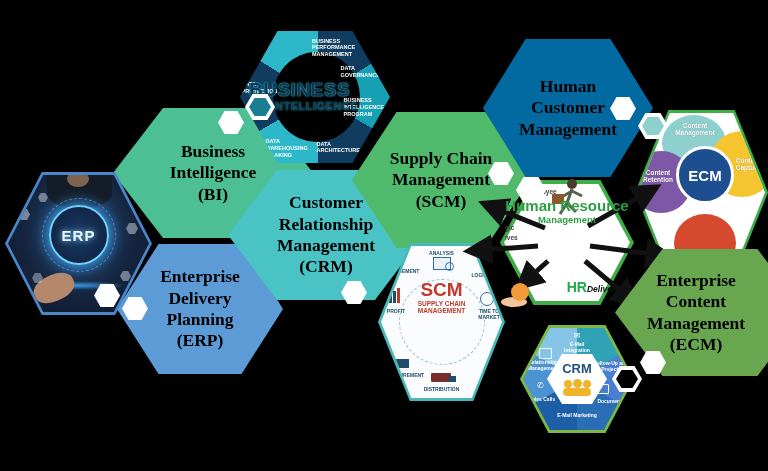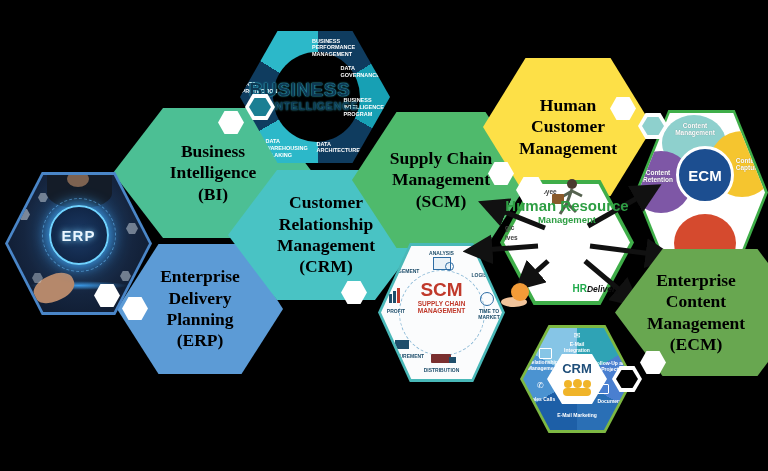--- a/index.html
+++ b/index.html
@@ -79,21 +79,21 @@
     <div class="bi-seg" style="left:48%;top:5%;width:42%;">BUSINESS PERFORMANCE MANAGEMENT</div>
     <div class="bi-seg" style="left:67%;top:26%;width:30%;">DATA GOVERNANCE</div>
     <div class="bi-seg" style="left:69%;top:50%;width:29%;">BUSINESS INTELLIGENCE PROGRAM</div>
     <div class="bi-seg" style="left:51%;top:83%;width:30%;">DATA ARCHITECTURE</div>
     <div class="bi-seg" style="left:17%;top:81%;width:30%;">DATA WAREHOUSING &amp; LAKING</div>
     <div class="bi-seg" style="left:1%;top:38%;width:20%;">DATA PROTECTION</div>
     <div class="bi-title1">BUSINESS</div>
     <div class="bi-title2">INTELLIGENCE</div>
   </div>
 
-  <div class="hex label-hex" style="left:483px;top:58px;width:170px;height:138px;background:#fde047;z-index:4">
+  <div class="hex label-hex" style="left:483px;top:39px;width:170px;height:138px;background:#0369a1;z-index:4">
     <div>
       <span class="ln">Human</span>
       <span class="ln">Customer</span>
       <span class="ln">Management</span>
     </div>
   </div>
 
   <div class="hex" style="left:635px;top:110px;width:133px;height:165px;background:#3fae49;z-index:3">
     <div class="hex" style="inset:3px;background:#fff;">
       <div class="blob" style="left:24px;top:2px;width:64px;height:56px;background:#8ed0cd;"></div>
@@ -124,21 +124,21 @@
       <div class="hex" style="left:30px;top:18px;width:10px;height:9px;background:rgba(205,215,225,.5);"></div>
       <div class="abs" style="left:50%;top:44%;width:72px;height:72px;transform:translate(-50%,-50%);border:1px dashed rgba(120,200,255,.55);border-radius:50%;"></div>
       <div class="abs" style="left:50%;top:44%;width:56px;height:56px;transform:translate(-50%,-50%);
             border:2px solid #6fd2ff;border-radius:50%;background:radial-gradient(circle,#1b3a66,#0d1e3a);
             box-shadow:0 0 14px 3px rgba(64,170,255,.85);display:flex;align-items:center;justify-content:center;">
         <span style="color:#eaf6ff;font-weight:800;font-size:15px;letter-spacing:1px;text-shadow:0 0 6px #7fd4ff;">ERP</span>
       </div>
     </div>
   </div>
 
-  <div class="hex" style="left:378px;top:243px;width:127px;height:139px;background:#49b8b8;z-index:5">
+  <div class="hex" style="left:378px;top:243px;width:127px;height:158px;background:#49b8b8;z-index:5">
     <div class="hex" style="inset:3px;background:#fbfcfd;">
       <div class="abs" style="left:50%;top:50%;width:84px;height:84px;transform:translate(-50%,-50%);
             border:1px dashed #90bcd8;border-radius:50%;"></div>
       <div class="abs" style="left:0;top:34px;width:100%;text-align:center;">
         <div style="color:#c0392b;font-size:19px;font-weight:800;line-height:1;">SCM</div>
         <div style="color:#c0392b;font-size:6.5px;font-weight:bold;margin-top:1px;">SUPPLY CHAIN</div>
         <div style="color:#c0392b;font-size:6.5px;font-weight:bold;">MANAGEMENT</div>
       </div>
       <div class="scm-lbl" style="left:2px;top:22px;width:34px;">MANAGEMENT</div>
       <div class="scm-lbl" style="left:0;top:4px;width:100%;">ANALYSIS</div>
@@ -185,21 +185,21 @@
         <circle cx="70" cy="134" r="9" fill="#f39b38"></circle>
       </g>
     </svg>
     <div class="abs" style="inset:0;z-index:2;text-align:center;">
       <div style="font-size:15px;font-weight:bold;color:#2e9e43;margin-top:17px;">Human Resource</div>
       <div style="font-size:9.5px;font-weight:bold;color:#2e9e43;">Management</div>
       <div class="hrm-lbl" style="left:26px;top:8px;">Employee</div>
       <div class="hrm-lbl" style="left:5px;top:44px;">gic</div>
       <div class="hrm-lbl" style="left:5px;top:54px;">ives</div>
       <div class="abs" style="right:14px;bottom:9px;">
-        <span style="font-size:10px;font-weight:800;color:#1faa4b;text-align:right;">HR</span><span style="font-size:8.5px;font-weight:bold;font-style:italic;color:#111;">Delivery</span>
+        <span style="font-size:14px;font-weight:800;color:#1faa4b;text-align:right;">HR</span><span style="font-size:8.5px;font-weight:bold;font-style:italic;color:#111;">Delivery</span>
       </div>
     </div>
   </div>
 
   <div class="hex label-hex" style="left:615px;top:249px;width:190px;height:127px;background:#68a750;z-index:6">
     <div style="margin-left:-28px;">
       <span class="ln">Enterprise</span>
       <span class="ln">Content</span>
       <span class="ln">Management</span>
       <span class="ln">(ECM)</span>

